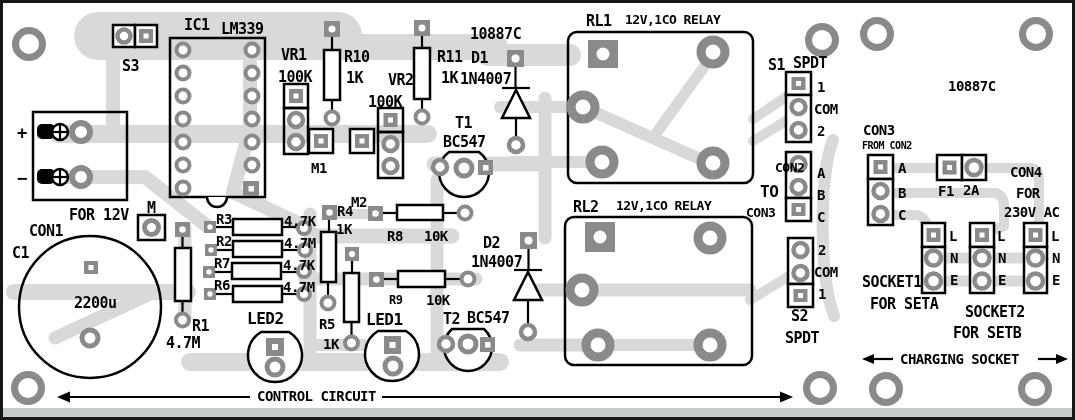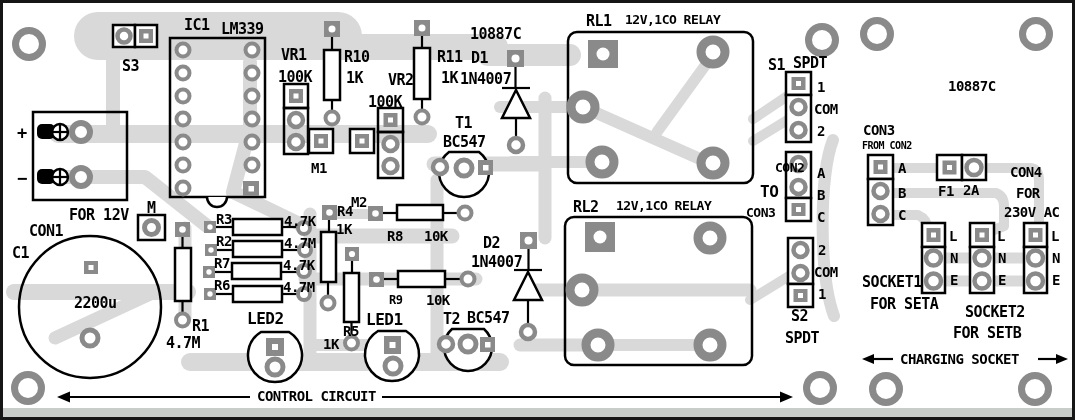--- a/index.html
+++ b/index.html
@@ -442,21 +442,21 @@
       <div class="lbl" style="left: 214px; top: 256px; font-size: 14px;">R7</div>
       <div class="lbl" style="left: 283px; top: 258px; font-size: 14px;">4.7K</div>
       <div class="lbl" style="left: 214px; top: 278px; font-size: 14px;">R6</div>
       <div class="lbl" style="left: 283px; top: 280px; font-size: 14px;">4.7M</div>
       <div class="lbl" style="left: 337px; top: 204px; font-size: 14px;">R4</div>
       <div class="lbl" style="left: 336px; top: 222px; font-size: 14px;">1K</div>
       <div class="lbl" style="left: 387px; top: 229px; font-size: 14px;">R8</div>
       <div class="lbl" style="left: 424px; top: 229px; font-size: 14px;">10K</div>
       <div class="lbl" style="left: 389px; top: 294px; font-size: 12px;">R9</div>
       <div class="lbl" style="left: 426px; top: 293px; font-size: 14px;">10K</div>
-      <div class="lbl" style="left: 319px; top: 324px; font-size: 14px; margin-left: 24px;">R5</div>
+      <div class="lbl" style="left: 319px; top: 317px; font-size: 14px;">R5</div>
       <div class="lbl" style="left: 323px; top: 337px; font-size: 14px;">1K</div>
       <div class="lbl" style="left: 247px; top: 311px; font-size: 16px;">LED2</div>
       <div class="lbl" style="left: 366px; top: 312px; font-size: 16px;">LED1</div>
       <div class="lbl" style="left: 443px; top: 312px;">T2</div>
       <div class="lbl" style="left: 467px; top: 311px;">BC547</div>
       <div class="lbl" style="left: 483px; top: 236px;">D2</div>
       <div class="lbl" style="left: 471px; top: 255px;">1N4007</div>
       <div class="lbl" style="left: 586px; top: 14px;">RL1</div>
       <div class="lbl" style="left: 625px; top: 13px; font-size: 13px;">12V,1CO RELAY</div>
       <div class="lbl" style="left: 573px; top: 200px;">RL2</div>

